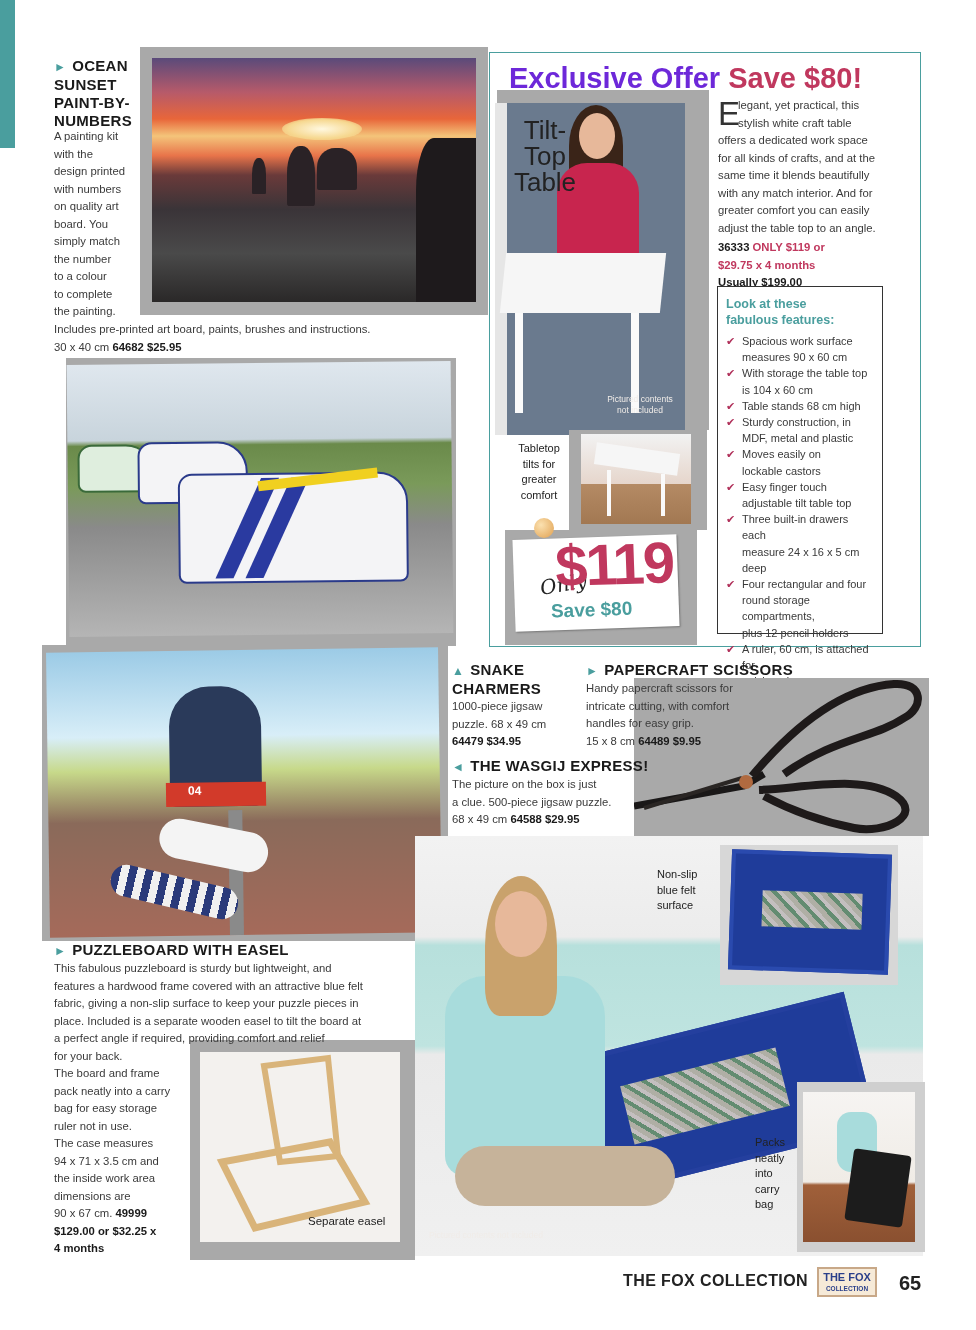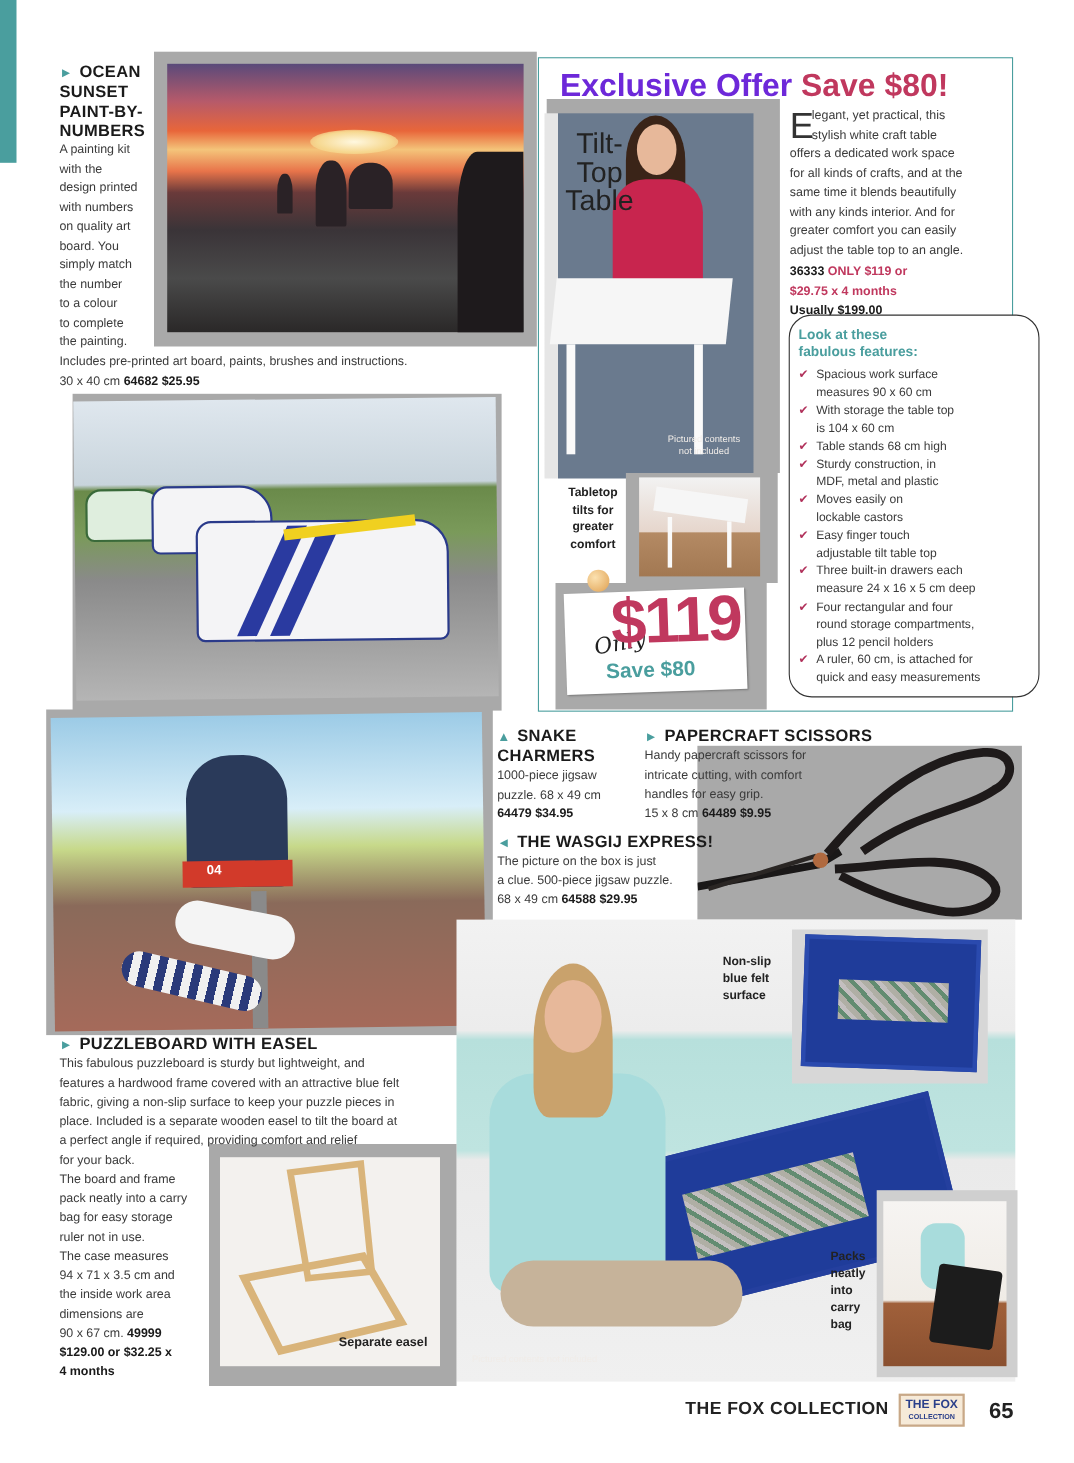--- a/index.html
+++ b/index.html
@@ -8,21 +8,21 @@
   .abs { position: absolute; }
   .tab-strip { left: 0; top: 0; width: 15px; height: 148px; background: #4a9e9e; }
   .frame { background: #a9a9a9; position: absolute; }
   .pic { position: absolute; overflow: hidden; }
   .hdr { font-weight: bold; color: #1a1a1a; font-size: 15px; line-height: 18px; letter-spacing: 0.3px; }
   .tri { color: #4a9e9e; font-size: 12px; margin-right: 6px; }
   .body { font-size: 11.3px; line-height: 17.5px; color: #3a3a3a; }
   .b { font-weight: bold; color: #1a1a1a; }
   .red { color: #c0385e; font-weight: bold; }
   .teal { color: #6d28d9; }
-  .caption { font-weight: bold; font-size: 11px; line-height: 15.5px; color: #222; }
+  .caption { font-weight: normal; font-size: 11px; line-height: 15.5px; color: #222; }
   .white-cap { color: #f0ece8; font-size: 8.5px; line-height: 11px; text-align: center; }
 
   
   .sunset { background: linear-gradient(180deg, #5a4a7a 0%, #b65a6a 14%, #e8663a 25%, #f4c47a 32%, #e8744a 40%, #6a3a3a 48%, #3a3438 62%, #4a4a4a 80%, #2a2828 100%); }
   .sun { position: absolute; width: 80px; height: 22px; border-radius: 50%; background: radial-gradient(#fff8e0, #f6d890 60%, rgba(246,216,144,0)); }
   .rock { position: absolute; background: #2a2226; border-radius: 45% 45% 5% 5%; }
   .cliff { position: absolute; right: 0; top: 80px; width: 60px; height: 175px; background: #1e1a1c; border-radius: 30% 0 0 0; }
 
   
   .race { background: linear-gradient(180deg, #dfe7ee 0%, #c8d4dc 28%, #6a8a4a 30%, #7a9a5a 45%, #8a8a8a 60%, #b5b5b5 100%); }
@@ -134,29 +134,29 @@
 
 <div class="abs body" style="left:718px;top:97px;width:195px;">
   <div style="position:relative;padding-left:20px;">
     <span class="abs" style="left:0;top:2px;font-size:33px;line-height:30px;color:#333;">E</span>
     <div>legant, yet practical, this</div>
     <div>stylish white craft table</div>
   </div>
   <div>offers a dedicated work space</div>
   <div>for all kinds of crafts, and at the</div>
   <div>same time it blends beautifully</div>
-  <div>with any kinds interior. And for</div>
+  <div>with any match interior. And for</div>
   <div>greater comfort you can easily</div>
   <div>adjust the table top to an angle.</div>
   <div style="margin-top:2px;"><span class="b">36333</span> <span class="red">ONLY $119 or</span></div>
   <div class="red">$29.75 x 4 months</div>
   <div class="b">Usually $199.00</div>
 </div>
 
-<div class="abs feature-box" style="left:717px;top:286px;width:228px;height:348px;padding:9px 8px 12px 8px;border-radius:21px;">
+<div class="abs feature-box" style="left:717px;top:286px;width:166px;height:348px;padding:9px 8px 12px 8px;">
   <div style="font-weight:bold;font-size:12.5px;line-height:16px;color:#4a9e9e;margin-bottom:5px;">
     <div>Look at these</div>
     <div>fabulous features:</div>
   </div>
   <div class="feat">
       <span class="chk">✔</span>
       <div>Spacious work surface</div>
       <div>measures 90 x 60 cm</div>
     </div>
   <div class="feat">

